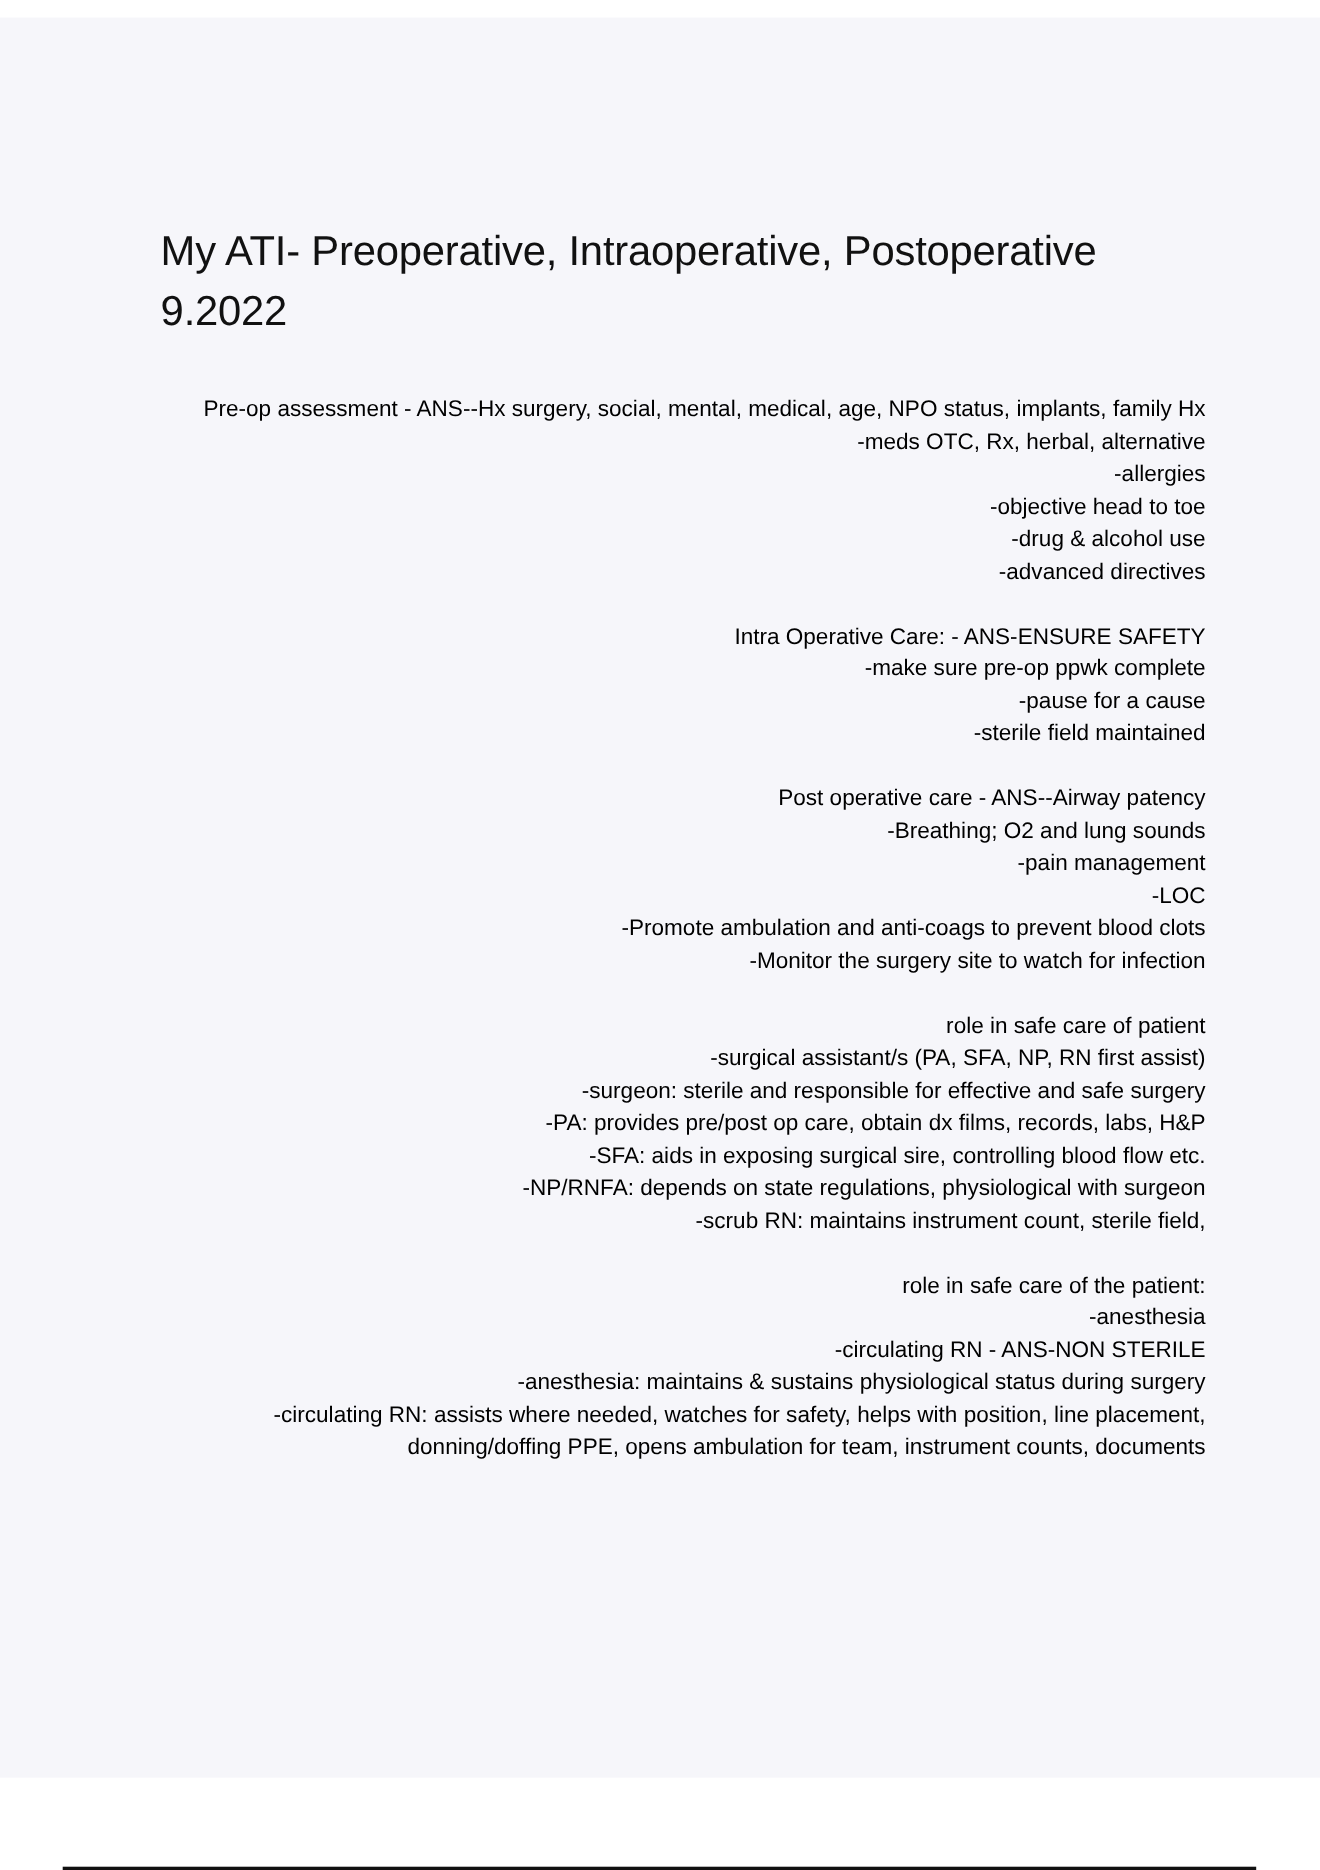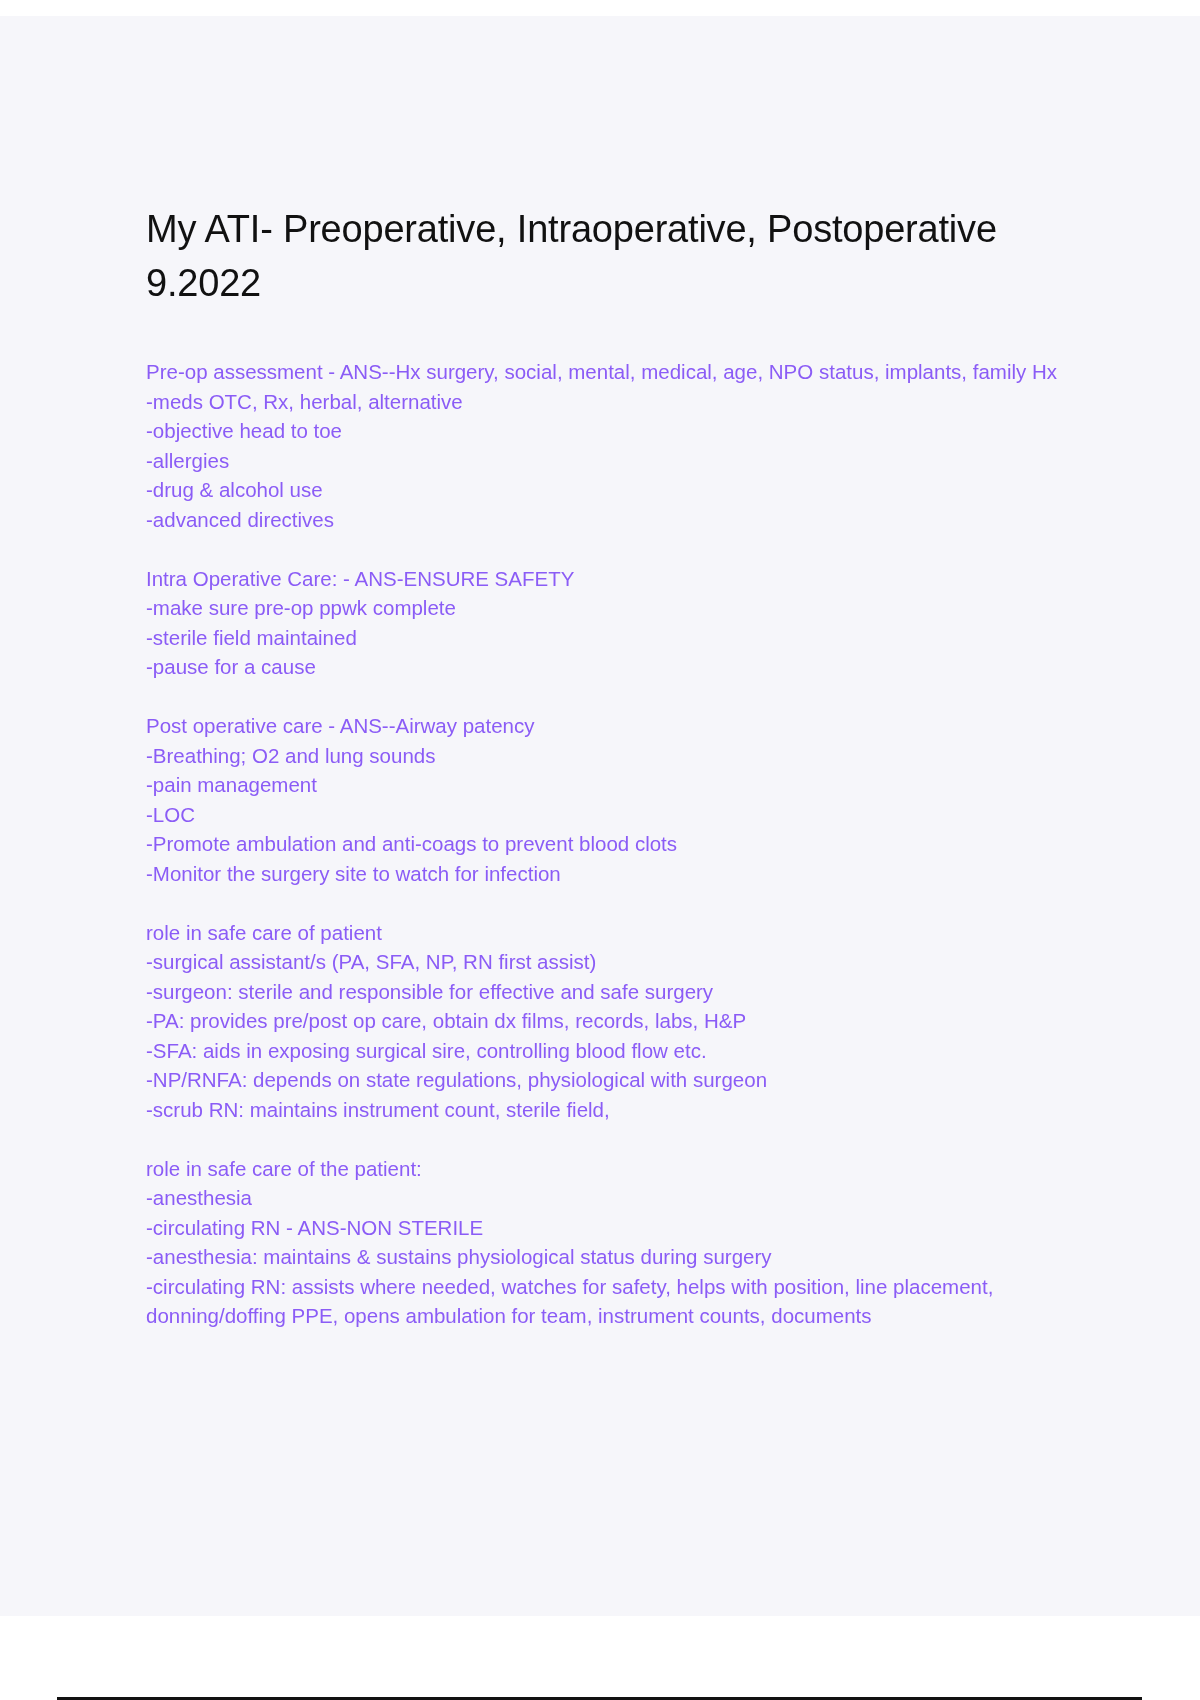--- a/index.html
+++ b/index.html
@@ -40,22 +40,23 @@
     .sections {
       margin-top: 47px;
     }
     .section {
       margin-bottom: 29.5px;
     }
     .line {
       font-size: 20.5px;
       line-height: 29.5px;
       margin: 0;
-      color: #8b5cf6;
+      color: #000000;
       white-space: normal;
+      text-align: right;
     }
     .bottom-rule {
       position: absolute;
       left: 57px;
       top: 1697px;
       width: 1085px;
       height: 3px;
       background: #111111;
     }
   </style>
@@ -64,31 +65,31 @@
 
 <div class="page">
   <div class="content">
     <h1 class="title">My ATI- Preoperative, Intraoperative, Postoperative 9.2022</h1>
 
     <div class="sections">
 
       <div class="section">
         <p class="line">Pre-op assessment - ANS--Hx surgery, social, mental, medical, age, NPO status, implants, family Hx</p>
         <p class="line">-meds OTC, Rx, herbal, alternative</p>
+        <p class="line">-allergies</p>
         <p class="line">-objective head to toe</p>
-        <p class="line">-allergies</p>
         <p class="line">-drug &amp; alcohol use</p>
         <p class="line">-advanced directives</p>
       </div>
 
       <div class="section">
         <p class="line">Intra Operative Care: - ANS-ENSURE SAFETY</p>
         <p class="line">-make sure pre-op ppwk complete</p>
+        <p class="line">-pause for a cause</p>
         <p class="line">-sterile field maintained</p>
-        <p class="line">-pause for a cause</p>
       </div>
 
       <div class="section">
         <p class="line">Post operative care - ANS--Airway patency</p>
         <p class="line">-Breathing; O2 and lung sounds</p>
         <p class="line">-pain management</p>
         <p class="line">-LOC</p>
         <p class="line">-Promote ambulation and anti-coags to prevent blood clots</p>
         <p class="line">-Monitor the surgery site to watch for infection</p>
       </div>

